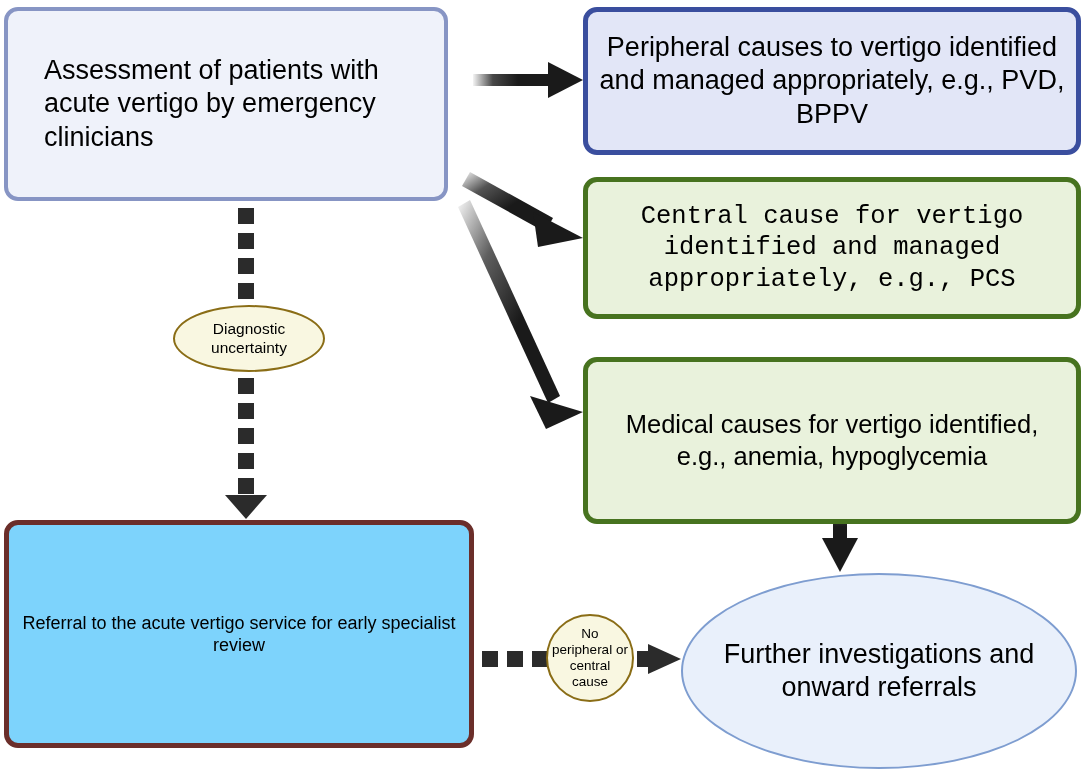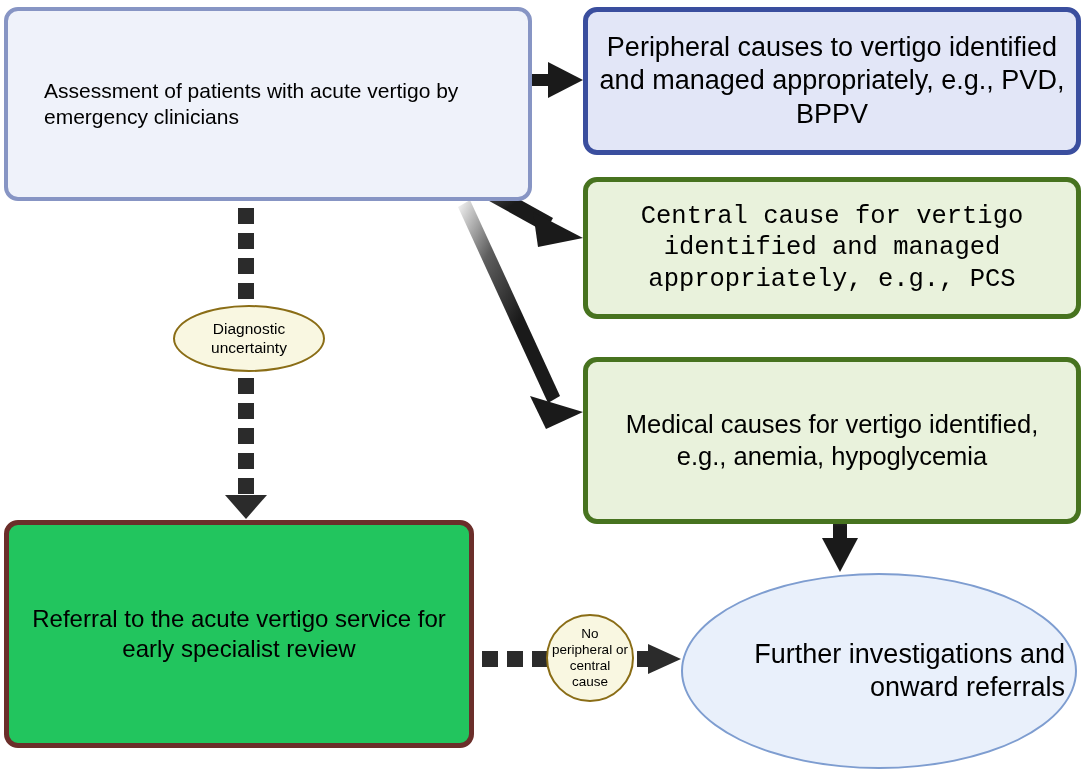--- a/index.html
+++ b/index.html
@@ -34,24 +34,24 @@
     line-height: 1.24;
   }
 
   
   .box {
     border-radius: 14px;
     border-style: solid;
   }
 
   #node-assessment {
-    left: 4px; top: 7px; width: 528px; height: 194px;
+    left: 4px; top: 7px; width: 444px; height: 194px;
     background: #eff2fa;
     border: 4px solid #8795c4;
-    font-size: 21px;
+    font-size: 27px;
   }
   #node-assessment .txt { text-align: left; padding-left: 36px; padding-right: 26px; }
 
   #node-peripheral {
     left: 583px; top: 7px; width: 498px; height: 148px;
     background: #e2e6f7;
     border: 5px solid #3a4e9e;
     font-size: 27px;
   }
 
@@ -65,23 +65,23 @@
 
   #node-medical {
     left: 583px; top: 357px; width: 498px; height: 167px;
     background: #e9f2dc;
     border: 5px solid #47731f;
     font-size: 25.5px;
   }
 
   #node-referral {
     left: 4px; top: 520px; width: 470px; height: 228px;
-    background: #22c55e;
+    background: #7dd3fc;
     border: 5px solid #6b2e2a;
-    font-size: 24px;
+    font-size: 18px;
   }
 
   
   .ellipse { border-radius: 50%; border-style: solid; }
 
   #node-diagnostic-uncertainty {
     left: 173px; top: 305px; width: 152px; height: 67px;
     background: #f9f7e1;
     border: 2px solid #8a6d16;
     font-size: 15.5px;
@@ -94,21 +94,20 @@
     border: 2px solid #8a6d16;
     font-size: 13.5px;
   }
   #node-no-cause .txt { line-height: 1.18; padding: 0 2px; }
 
   #node-further {
     left: 681px; top: 573px; width: 396px; height: 196px;
     background: #e9f0fb;
     border: 2px solid #7e9dd0;
     font-size: 27px;
-    text-align: right;
   }
 
   
   #connectors {
     position: absolute;
     left: 0; top: 0;
     width: 1092px; height: 774px;
     z-index: 1;
     pointer-events: none;
   }

